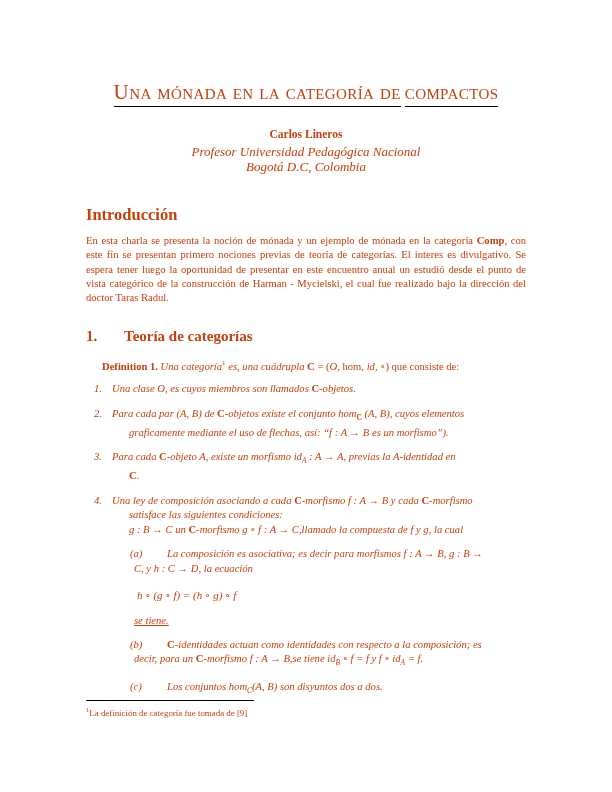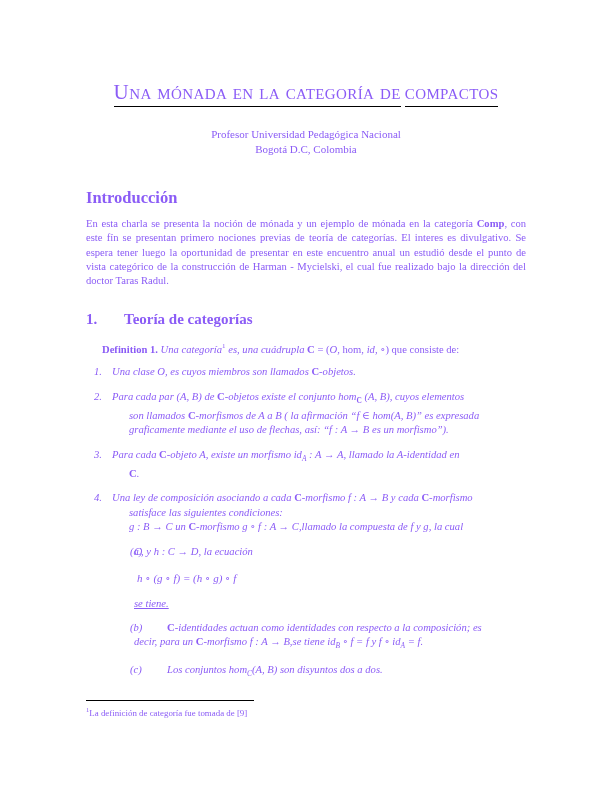--- a/index.html
+++ b/index.html
@@ -5,21 +5,21 @@
   html, body {
     margin: 0;
     padding: 0;
     background: #ffffff;
   }
   .page {
     position: relative;
     width: 612px;
     height: 792px;
     background: #ffffff;
-    color: #8b5cf6;
+    color: #c2410c;
     font-family: "Liberation Serif", "DejaVu Serif", serif;
     overflow: hidden;
     box-sizing: border-box;
   }
   .content {
     position: absolute;
     left: 86px;
     top: 0;
     width: 440px;
   }
@@ -47,21 +47,22 @@
   .author-block {
     text-align: center;
     margin-top: 20px;
   }
   .author-name {
     font-weight: bold;
     font-size: 11.5px;
     line-height: 15px;
   }
   .author-aff, .author-loc {
-    font-size: 11px;
+    font-style: italic;
+    font-size: 13px;
     line-height: 15px;
   }
   .author-aff { margin-top: 2px; }
 
   
   h1.sec-unnum {
     font-size: 16.5px;
     font-weight: bold;
     margin: 31px 0 9px 0;
     line-height: 20px;
@@ -208,20 +209,21 @@
 
 <div class="page">
   <div class="content">
 
     <div class="title-block">
       <div class="title-line l1">Una mónada en la categoría de</div>
       <div class="title-line l2">compactos</div>
     </div>
 
     <div class="author-block">
+      <div class="author-name">Carlos Lineros</div>
       <div class="author-aff">Profesor Universidad Pedagógica Nacional</div>
       <div class="author-loc">Bogotá D.C, Colombia</div>
     </div>
 
     <h1 class="sec-unnum">Introducción</h1>
     <p class="body"><span>En esta charla se presenta la noción de mónada y un ejemplo de mónada en la categoría </span><span class="bf">Comp</span><span>, con este fín se presentan primero nociones previas de teoría de categorías. El interes es divulgativo. Se espera tener luego la oportunidad de presentar en este encuentro anual un estudió desde el punto de vista categórico de la construcción de Harman - Mycielski, el cual fue realizado bajo la dirección del doctor Taras Radul.</span></p>
 
     <h2 class="sec-num">
       <span class="num">1.</span>
       <span>Teoría de categorías</span>
@@ -230,37 +232,36 @@
     <div class="defn"><span class="lead">Definition 1.</span><span> Una categoría</span><sup class="fn">1</sup><span> es, una cuádrupla </span><span class="bf">C</span><span class="mathrm"> = (</span><span class="cal">O</span><span class="mathrm">, hom, </span><span class="mathit">id</span><span class="mathrm">, ∘) que consiste de:</span></div>
 
     <ol class="lvl1">
 
       <li>
         <span class="marker">1.</span><span>Una clase </span><span class="cal">O</span><span>, es cuyos miembros son llamados </span><span class="bf">C</span><span>-objetos.</span>
       </li>
 
       <li>
         <span class="marker">2.</span><span>Para cada par (A, B) de </span><span class="bf">C</span><span>-objetos existe el conjunto hom</span><sub class="mtr">C</sub><span> (A, B), cuyos elementos</span>
-        <span class="cont"><span>son llamados </span><span class="bf">C</span><span>-morfismos de A a B ( la afirmación “f ∈ hom(A, B)” es expresada</span></span>
         <span class="cont">graficamente  mediante el uso de flechas, así: “f : A → B es un morfismo”).</span>
       </li>
 
       <li>
-        <span class="marker">3.</span><span>Para cada </span><span class="bf">C</span><span>-objeto A, existe un morfismo id</span><sub class="mt">A</sub><span> : A → A, llamado la A-identidad en</span>
+        <span class="marker">3.</span><span>Para cada </span><span class="bf">C</span><span>-objeto A, existe un morfismo id</span><sub class="mt">A</sub><span> : A → A, previas la A-identidad en</span>
         <span class="cont"><span class="bf">C</span><span>.</span></span>
       </li>
 
       <li>
         <span class="marker">4.</span><span>Una ley de composición asociando a cada </span><span class="bf">C</span><span>-morfismo f : A → B y cada </span><span class="bf">C</span><span>-morfismo</span>
         <span class="cont">satisface las siguientes condiciones:</span>
         <span class="cont"><span>g : B → C un </span><span class="bf">C</span><span>-morfismo g ∘ f : A → C,llamado la compuesta de f y g, la cual</span></span>
 
         <ol class="lvl2">
           <li>
-            <span class="marker">(a)</span>
+            <span class="marker">(a)</span><span>La composición es asociativa; es decir para morfismos f : A → B, g : B →</span>
             <span class="cont2">C, y h : C → D, la ecuación</span>
             <div class="eq">h ∘ (g ∘ f) = (h ∘ g) ∘ f</div>
             <span class="se-tiene">se tiene.</span>
           </li>
 
           <li>
             <span class="marker">(b)</span><span class="bf">C</span><span>-identidades actuan como identidades con respecto a la composición; es</span>
             <span class="cont2"><span>decir, para un </span><span class="bf">C</span><span>-morfismo f : A → B,se tiene id</span><sub class="mt">B</sub><span> ∘ f = f   y f ∘ id</span><sub class="mt">A</sub><span> = f.</span></span>
           </li>
 

